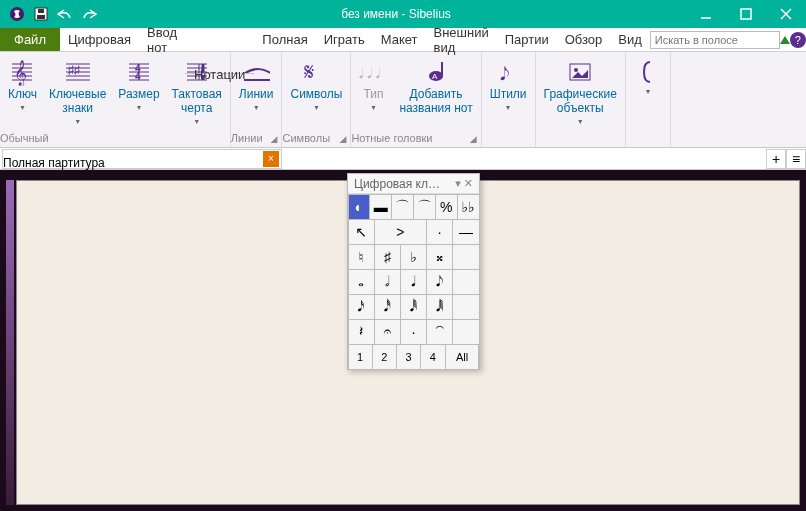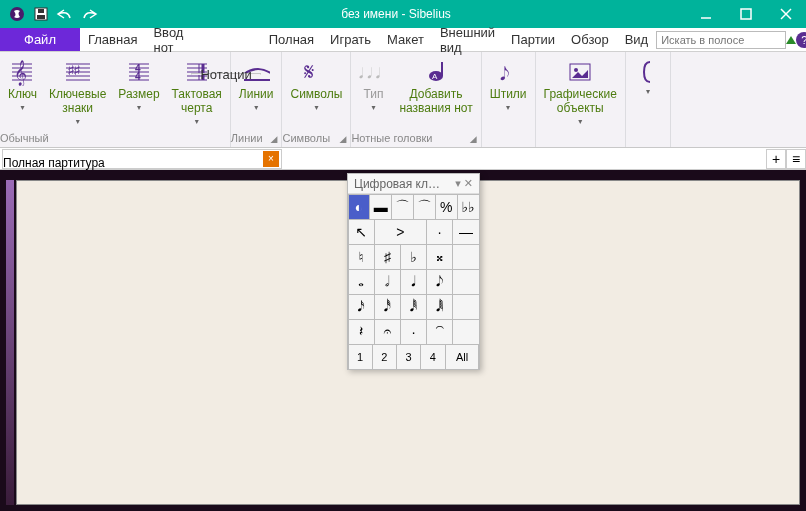--- a/index.html
+++ b/index.html
@@ -6,36 +6,36 @@
 body { width: 806px; height: 511px; background: #fff; overflow: hidden; font-size: 12px; }
 
 .titlebar { height: 28px; background: #00b39b; display: flex; align-items: center; color: #fff; }
 .titlebar .qat { display: flex; gap: 2px; padding: 0 6px; align-items: center; }
 .titlebar .qat .qbtn { width: 22px; height: 22px; display: flex; align-items: center; justify-content: center; cursor: pointer; }
 .titlebar .title { flex: 1; text-align: center; font-size: 12px; }
 .titlebar .winctl { display: flex; }
 .titlebar .winctl .wbtn { width: 40px; height: 28px; display: flex; align-items: center; justify-content: center; cursor: pointer; }
 
 .tabrow { height: 24px; background: #fff; display: flex; align-items: stretch; border-bottom: 1px solid #d0d0d0; }
-.tabrow .filetab { background: #6d28d9; color: #fff; padding: 0 24px; display: flex; align-items: center; font-size: 13px; cursor: pointer; }
+.tabrow .filetab { background: #4d7c0f; color: #fff; padding: 0 14px; display: flex; align-items: center; font-size: 13px; cursor: pointer; }
 .tabrow .tab { padding: 0 8px; display: flex; align-items: center; font-size: 13px; color: #333; cursor: pointer; }
 .tabrow .tab.active { background: #f9a8d4; border: 1px solid #c7c7c7; border-bottom: 1px solid #f3f0f6; position: relative; top: 1px; margin-top: 44px; }
 .tabrow .spacer { flex: 1; display: flex; align-items: center; justify-content: flex-end; padding-right: 4px; }
 .searchbox { width: 130px; height: 18px; border: 1px solid #bbb; font-size: 11px; padding: 0 4px; color: #888; }
 .tri { width: 0; height: 0; border-left: 5px solid transparent; border-right: 5px solid transparent; border-bottom: 8px solid #2a8a2a; cursor: pointer; }
 .help { width: 16px; height: 16px; border-radius: 50%; background: #5a2d91; color: #fff; font-size: 11px; display: flex; align-items: center; justify-content: center; cursor: pointer; }
 
 .ribbon { height: 96px; background: #f4f2f6; display: flex; border-bottom: 1px solid #c8c8c8; }
 .group { border-right: 1px solid #dcdce0; display: flex; flex-direction: column; }
 .group .items { flex: 1; display: flex; align-items: flex-start; padding: 4px 2px 0 2px; }
 .group .grouplabel { font-size: 11px; color: #888; padding: 2px 0 3px 0; position: relative; }
 .group .grouplabel .dlg { position: absolute; right: 4px; bottom: 3px; font-size: 9px; color: #888; cursor: pointer; }
 .rbbtn { display: flex; flex-direction: column; align-items: center; padding: 2px 6px; cursor: pointer; text-align: center; }
 .rbbtn .ricon { width: 28px; height: 28px; display: flex; align-items: center; justify-content: center; color: #5a2d91; }
-.rbbtn .rlabel { font-size: 12px; color: #4d7c0f; line-height: 1.15; margin-top: 2px; }
+.rbbtn .rlabel { font-size: 12px; color: #0369a1; line-height: 1.15; margin-top: 2px; }
 .rbbtn .dd { font-size: 8px; color: #666; margin-top: 1px; }
 .rbbtn.gray .rlabel { color: #999; }
 .rbbtn.gray .ricon { color: #999; }
 
 .doctabbar { height: 22px; background: #fff; display: flex; align-items: center; border-bottom: 1px solid #ccc; }
 .doctab { width: 280px; height: 20px; border: 1px solid #ccc; display: flex; align-items: center; margin-left: 2px; background: #fff; }
 .doctab .dtlabel { flex: 1; font-size: 12px; margin-top: 8px; }
 .doctab .dtclose { width: 16px; height: 16px; background: #e57300; color: #fff; font-size: 10px; display: flex; align-items: center; justify-content: center; margin-right: 2px; cursor: pointer; }
 .doctabbar .rt { margin-left: auto; display: flex; }
 .doctabbar .rt .rbtn { width: 20px; height: 20px; border: 1px solid #ccc; display: flex; align-items: center; justify-content: center; font-size: 14px; cursor: pointer; }
@@ -101,21 +101,21 @@
         <svg width="12" height="12">
           <line x1="1" y1="1" x2="11" y2="11" stroke="#fff" stroke-width="1.5"></line>
           <line x1="11" y1="1" x2="1" y2="11" stroke="#fff" stroke-width="1.5"></line>
         </svg>
       </div>
   </div>
 </div>
 
 <div class="tabrow">
   <div class="filetab">Файл</div>
-  <div class="tab">Главная</div>
+  <div class="tab">Цифровая</div>
   <div class="tab">Ввод нот</div>
   <div class="tab active">Нотации</div>
   <div class="tab">Полная</div>
   <div class="tab">Играть</div>
   <div class="tab">Макет</div>
   <div class="tab">Внешний вид</div>
   <div class="tab">Партии</div>
   <div class="tab">Обзор</div>
   <div class="tab">Вид</div>
   <div class="spacer">

